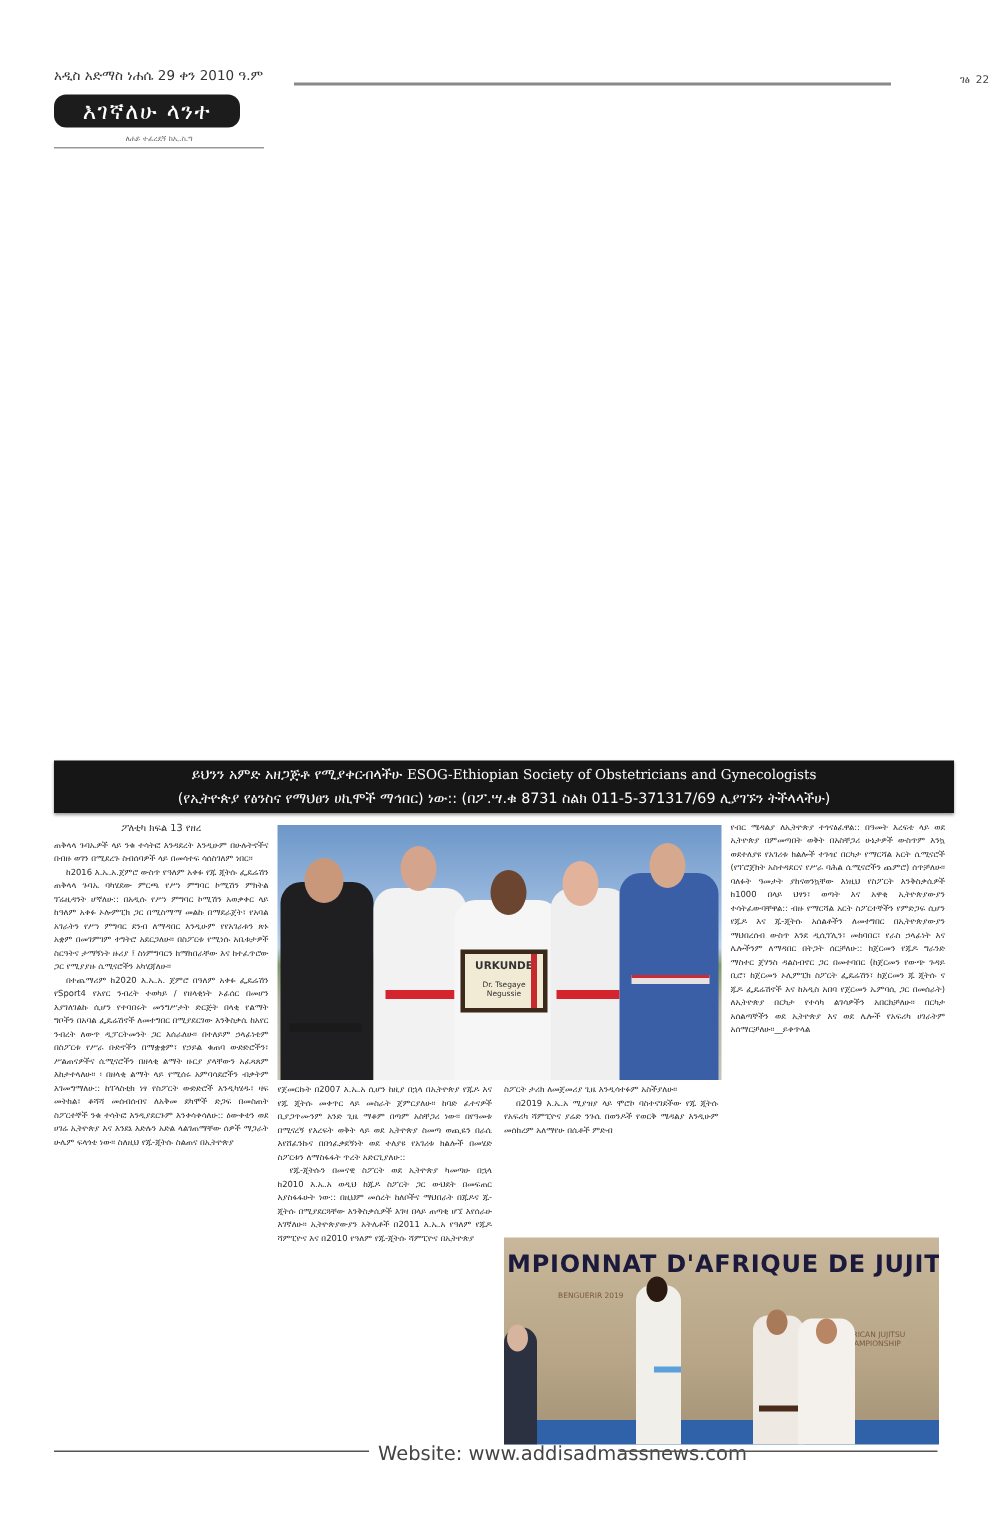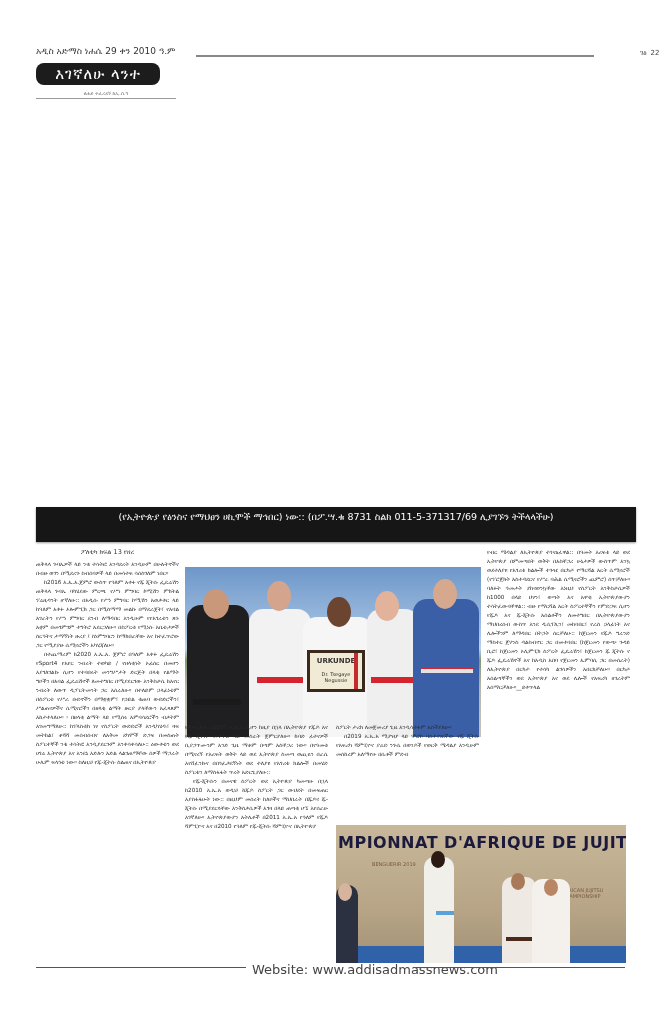--- a/index.html
+++ b/index.html
@@ -48,21 +48,20 @@
     .col p { text-indent: 8px; }
     .col p.noindent { text-indent: 0; }
     .col-byline {
       text-align: center; font-size: 6.5px; color: #333; margin-bottom: 3px;
     }
 
     .photo1 {
       position: absolute; left: 185px; top: 550px; width: 296px; height: 170px;
       overflow: hidden;
       background: linear-gradient(180deg, #6d97c9 0%, #9fbde0 35%, #bcd1e6 48%, #7f9a6c 55%, #b6b3a8 70%, #c7c3b7 100%);
-      margin-top: 17px;
     }
     .photo2 {
       position: absolute; left: 336px; top: 825px; width: 290px; height: 138px;
       overflow: hidden;
       background: linear-gradient(180deg, #c8b79a 0%, #b8a587 60%, #a8977a 88%, #2f62a8 88%, #2f62a8 100%);
     }
 
     .footer-rule-l {
       position: absolute; left: 36px; top: 967px; width: 210px; height: 1px; background: #555;
     }
@@ -95,20 +94,24 @@
 <div class="header-rule"></div>
 <div class="header-page">
   <b>ገፅ</b><span>22</span>
 </div>
 
 <div class="section-badge">እገኛለሁ ላንተ</div>
 <div class="section-sub">ለሐይ ተፈረደኝ ከኢ.ስ.ግ</div>
 <div class="section-rule"></div>
 
 <div class="banner">
+  <div>
+    <span>ይህንን አምድ አዘጋጅቶ የሚያቀርብላችሁ</span>
+    <span class="en">ESOG-Ethiopian Society of Obstetricians and Gynecologists</span>
+  </div>
   <div>(የኢትዮጵያ  የፅንስና የማህፀን ሀኪሞች ማኅበር)  ነው:: (በፖ.ሣ.ቁ 8731 ስልክ 011-5-371317/69 ሊያገኙን ትችላላችሁ)</div>
 </div>
 
 <div class="col" style="left:36px; top:548px; width:143px; height:412px;">
   <div class="col-byline">ፖለቲካ ክፍል 13 የዘረ</div>
   <p class="noindent">ጠቅላላ ጉባኤዎች ላይ ንቁ ተሳትፎ እንዳደረት እንዲሁም በሁሉትኖችና በብዙ ወገን በሚደረጉ ስብሰባዎች ላይ በመሳተፍ ሳሰስገለም ነበር።</p>
   <p>ከ2016 እ.ኤ.አ.ጀምሮ ውስጥ የዓለም አቀፉ የጁ ጂትሱ ፌዴሬሽን ጠቅላላ ጉባኤ ባካሄደው ምርጫ የሥነ ምግባር ኮሚሽን ምክትል ፕሬዚዳንት ሆኛለሁ:: በአዲሱ የሥነ ምግባር ኮሚሽን አወቃቀር ላይ ከዓለም አቀፉ ኦሎምፒክ ጋር በሚስማማ መልኩ በማደራጀት፣ የአባል አገራትን የሥነ ምግባር ደንብ ለማዳበር እንዲሁም የየአገራቱን ጽኑ አቋም በመገምገም ተግትሮ አደርጋለሁ። በስፖርቱ የሚነሱ አቤቱታዎች ስርዓትና ታማኝነት ዙሪያ ፤ ስነምግባርን ከማክበራቸው እና ከተፈጥሮው ጋር የሚያያዙ ሴሚናሮችን አካሂጃለሁ።</p>
   <p>በተጨማሪም ከ2020 እ.ኤ.አ. ጀምሮ በዓለም አቀፉ ፌዴሬሽን የSport4 የአየር ንብረት ተወካይ / የዘላቂነት ኦፊሰር በመሆን እያገለገልኩ ሲሆን የተባበሩት መንግሥታት ድርጅት በላቂ የልማት ግቦችን በአባል ፌዴሬሽኖች ለመተግበር በሚያደርገው እንቅስቃሴ ከአየር ንብረት ለውጥ ዲፓርትመንት ጋር እሰራለሁ። በተለይም ኃላፊነቴም በስፖርቱ የሥራ ቡድኖችን በማቋቋም፣ የኃይል ቁጠባ ውድድሮችን፣ ሥልጠናዎችና ሴሚናሮችን በዘላቂ ልማት ዙርያ ያላቸውን አፈጻጸም እከታተላለሁ። ፡ በዘላቂ ልማት ላይ የሚሰሩ አምባሳደሮችን ብቃትም እገመግማለሁ:: ከፐላስቲክ ነፃ የስፖርት ውድድሮች እንዲካሄዱ፣ ዛፍ መትከል፣ ቆሻሻ መሰብሰብና ለአቅመ ደካሞች ድጋፍ በመስጠት ስፖርተኞች ንቁ ተሳትፎ እንዲያደርጉም እንቀሳቀሳለሁ:: ዕውቀቴን ወደ ሀገሬ ኢትዮጵያ እና እንደኔ እድሉን አድል ላልገጠማቸው ሰዎች ማጋራት ሁሌም ፍላጎቴ ነው። ስለዚህ የጁ-ጂትሱ ስልጠና በኢትዮጵያ</p>
 </div>
 

